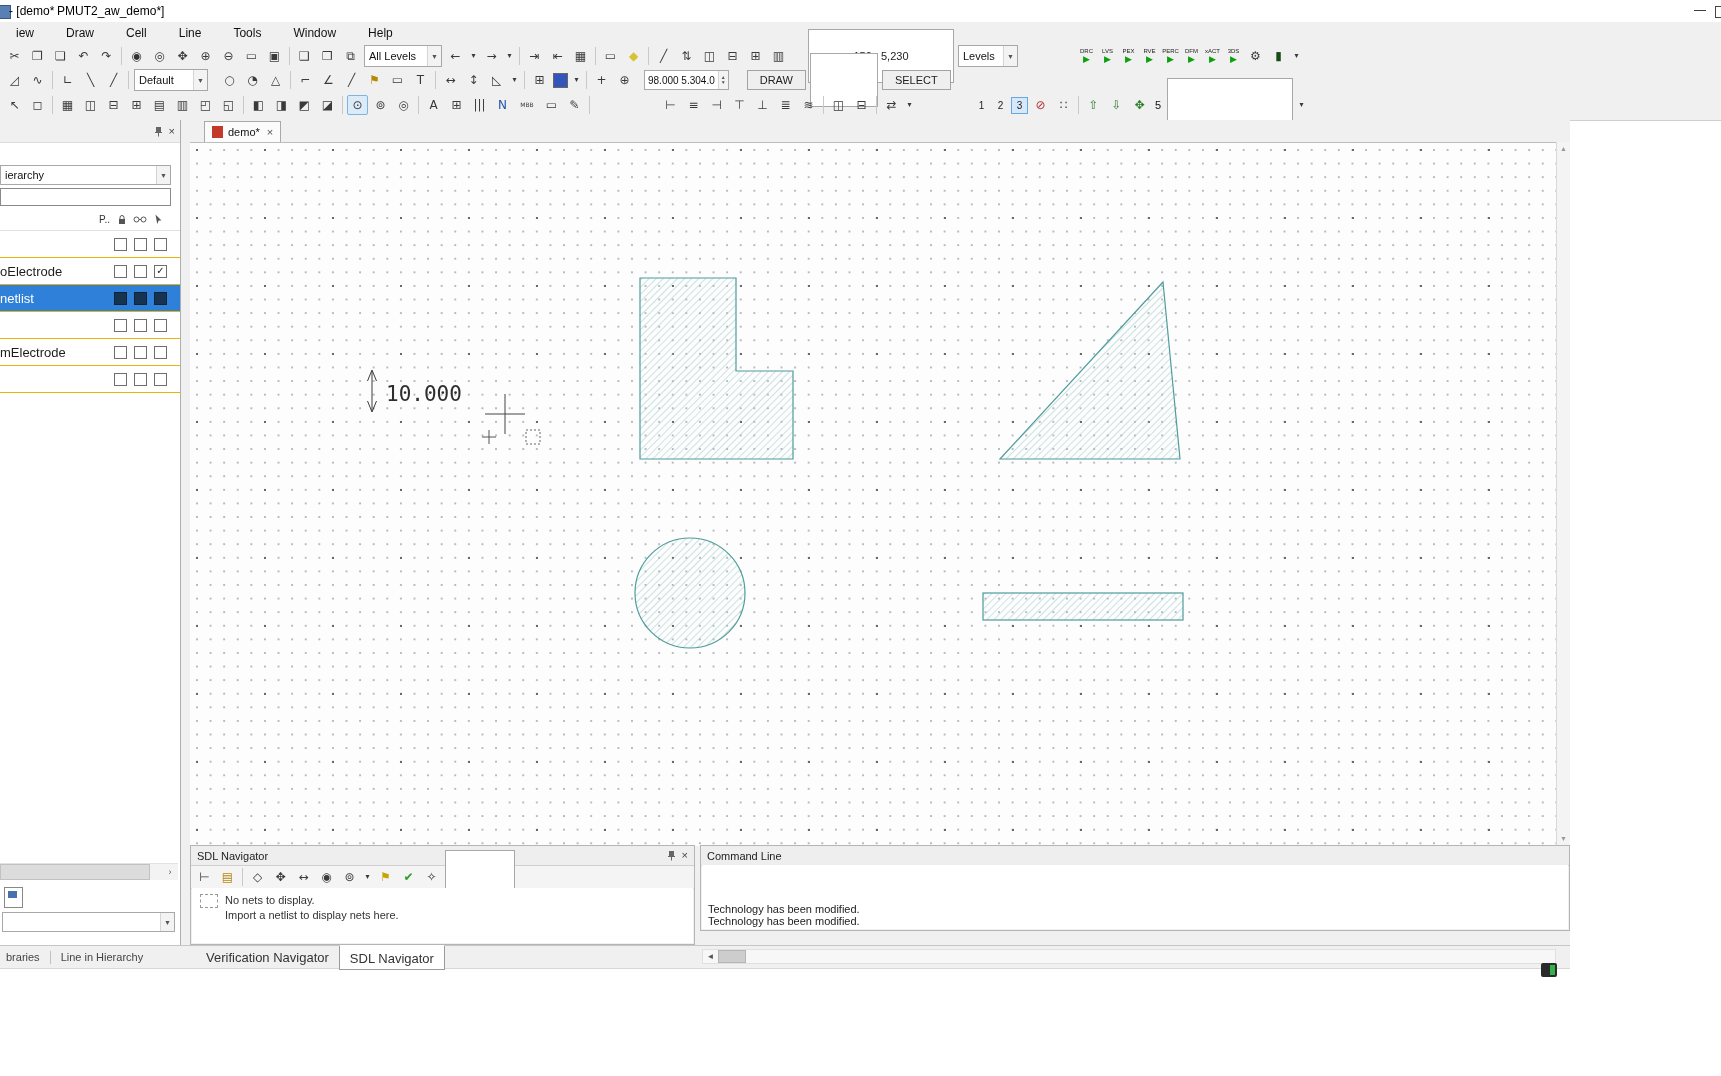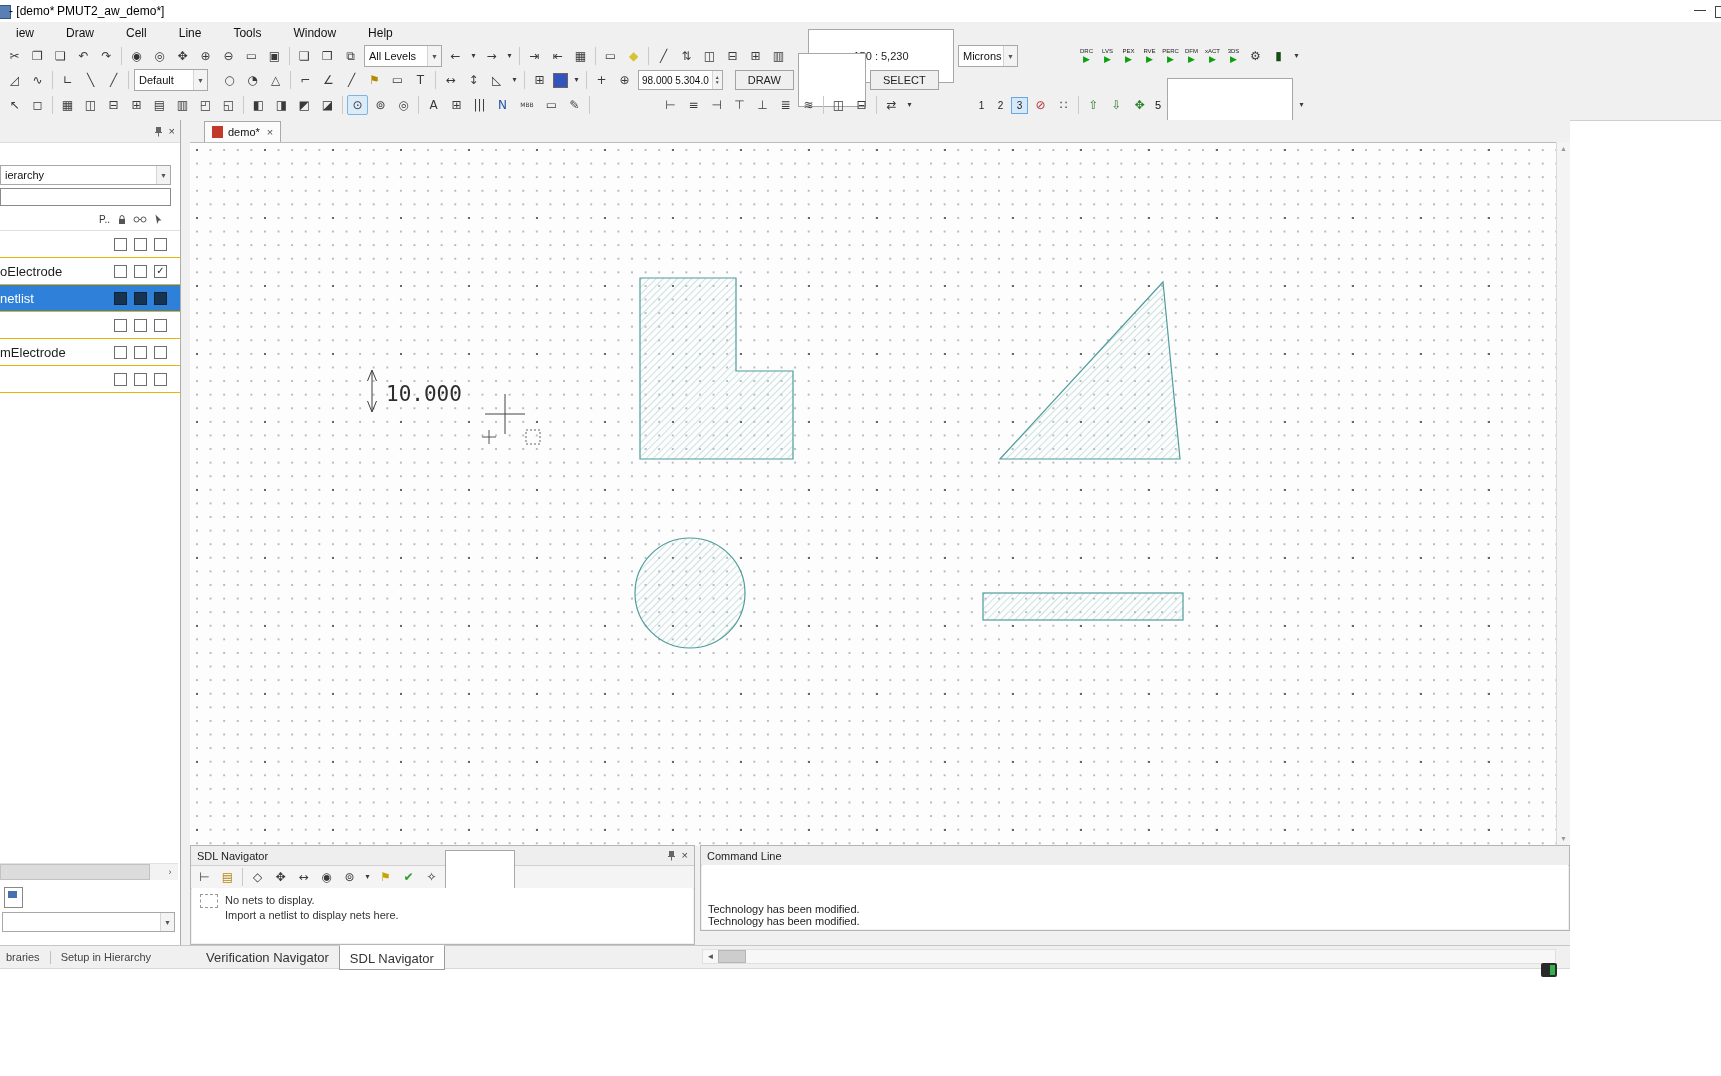--- a/index.html
+++ b/index.html
@@ -23,21 +23,21 @@
   .tbtn.tiny{width:24px;font-size:6px;letter-spacing:0}
   .tbtn.active{border-color:#7eb4e2;background:#dcebf8}
   .tsep{flex:0 0 1px;width:1px;height:18px;background:#c9c9c9;margin:0 3px}
   .tspacer{flex:0 0 auto;height:1px}
   .combo{flex:0 0 auto;height:20px;border:1px solid #a8a8a8;background:#fff;display:flex;align-items:center;margin:0 2px;font-size:11px}
   .combo-val{flex:1;padding:0 4px;white-space:nowrap;overflow:hidden}
   .combo-arr{flex:0 0 13px;height:100%;display:flex;align-items:center;justify-content:center;font-size:7px;color:#555;
     border-left:1px solid #d5d5d5;background:#f3f3f3}
   .tfield{height:18px;border:1px solid #a8a8a8;background:#fff;margin:16px 2px;font-size:11px;display:flex;align-items:center;justify-content:center;padding:17px 3px;color:#222}
   .tfield.left{justify-content:flex-start}
-  .spin{height:18px;border:1px solid #a8a8a8;background:#fff;margin:0 2px;font-size:10px;display:flex;align-items:center}
+  .spin{height:18px;border:1px solid #a8a8a8;background:#fff;margin:0 8px;font-size:10px;display:flex;align-items:center}
   .spin .sval{padding:0 3px;white-space:nowrap}
   .spin .sarr{display:flex;flex-direction:column;font-size:5px;line-height:5px;color:#555;border-left:1px solid #d5d5d5;height:100%;justify-content:center;padding:0 2px;background:#f3f3f3}
   .modebtn{height:20px;border:1px solid #a3a3a3;background:#efefef;font:11px "Liberation Sans",sans-serif;margin:0 2px;padding:0 12px;color:#222}
   .runbtn{display:flex;flex-direction:column;align-items:center;justify-content:center;width:19px;margin:0 1px}
   .runlab{font-size:6px;line-height:7px;color:#222}
   .runtri{font-size:9px;line-height:9px;color:#0da00d}
   .swatch{width:13px;height:13px;border:1px solid #666;margin:0 2px;flex:0 0 auto}
   .numbtn{width:17px;height:17px;border:1px solid transparent;background:transparent;font:10px "Liberation Sans",sans-serif;margin:0 1px;padding:0;color:#222}
   .numbtn.active{border-color:#6aa7dd;background:#d6e9fa}
   .tlabel{font-size:11px;margin:0 4px;color:#111}
@@ -170,21 +170,21 @@
       <span class="tsep"></span>
       <button class="tbtn">╱</button>
       <button class="tbtn">⇅</button>
       <button class="tbtn">◫</button>
       <button class="tbtn">⊟</button>
       <button class="tbtn">⊞</button>
       <button class="tbtn">▥</button>
       <span class="tspacer" style="width: 16px;"></span>
       <div class="tfield" style="width: 138px;">150 : 5,230</div>
       <div class="combo" style="width: 58px;">
-        <span class="combo-val">Microns</span>
+        <span class="combo-val">Levels</span>
         <span class="combo-arr">▼</span>
       </div>
       <span class="tspacer" style="width: 56px;"></span>
       <div class="runbtn">
         <div class="runlab">DRC</div>
         <div class="runtri">▶</div>
       </div>
       <div class="runbtn">
         <div class="runlab">LVS</div>
         <div class="runtri">▶</div>
@@ -498,21 +498,21 @@
   <div class="cmd-content" id="cmd-lines">
       <div>Technology has been modified.</div>
       <div>Technology has been modified.</div>
     </div>
 </div>
 
 <div class="statusband">
   <div class="sbar-left" id="sbar-left">
       <span style="padding: 0px 4px;">braries</span>
       <span class="sbar-sep"></span>
-      <span style="padding: 0px 4px;">Setup in Hierarchy</span>
+      <span style="padding: 0px 4px;">Line in Hierarchy</span>
     </div>
   <div class="ptabs" id="ptabs">
       <div class="ptab">Verification Navigator</div>
       <div class="ptab active">SDL Navigator</div>
     </div>
   <div class="hscroll">
     <span class="hs-btn">◄</span>
     <span class="hs-thumb"></span>
   </div>
 </div>

